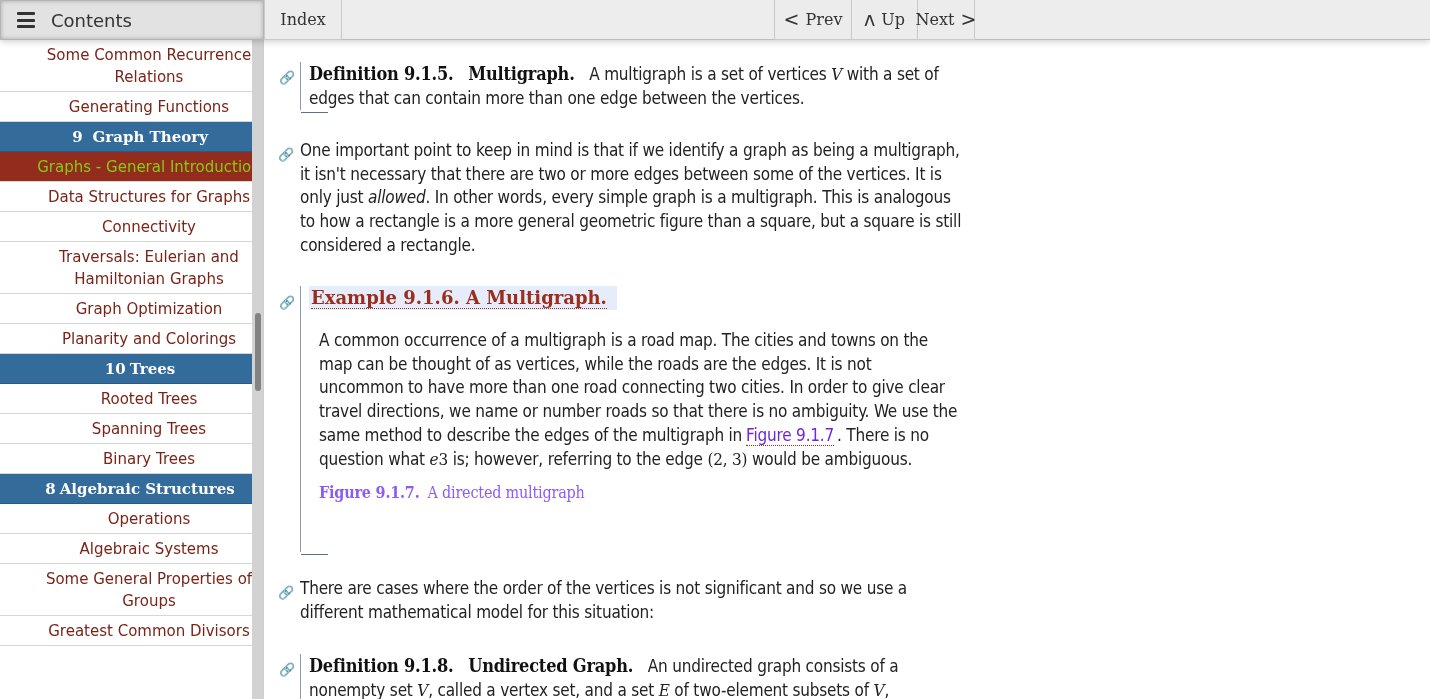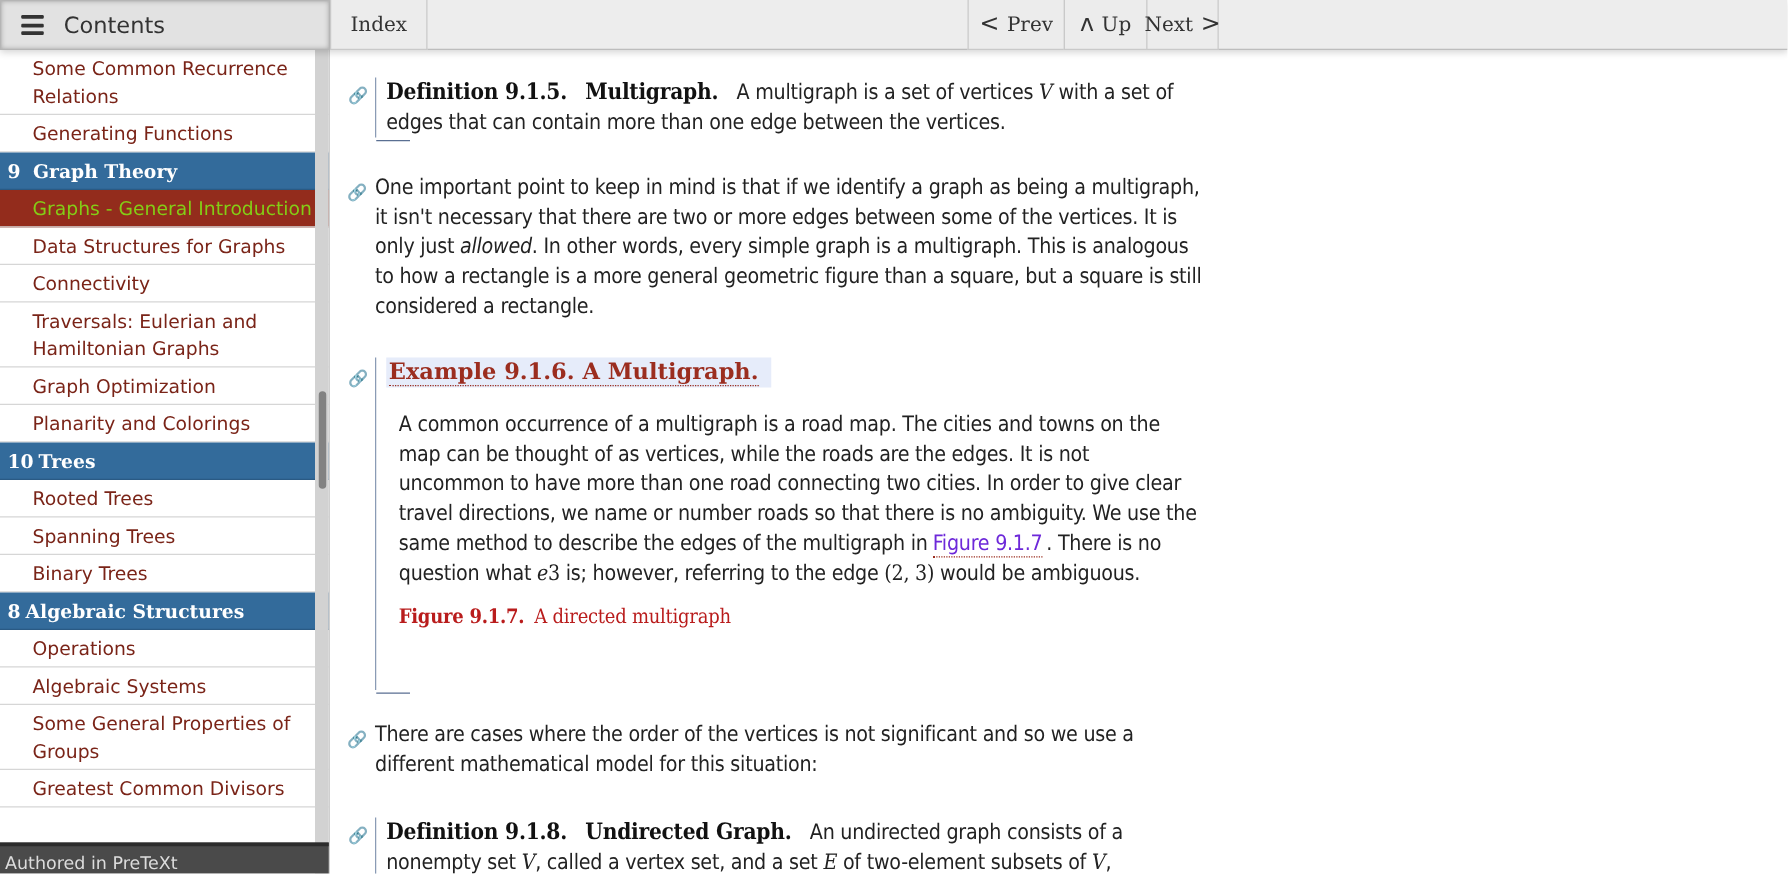--- a/index.html
+++ b/index.html
@@ -32,21 +32,21 @@
   .tb-prev { left: 774px; width: 78px; }
   .tb-up { left: 851px; width: 67px; }
   .tb-next { left: 917px; width: 58px; }
   .tb-btn .arrow { font-family: "DejaVu Sans", sans-serif; font-size: 19px; margin: 0 6px; line-height: 1; }
 
   
   .sidebar {
     position: absolute; left: 0; top: 40px; width: 264px; height: 659px;
     background: #ffffff; border-right: 1px solid #cfcfcf; overflow: hidden;
   }
-  .toc-list { position: absolute; left: 0; top: 0; width: 280px; }
+  .toc-list { position: absolute; left: 0; top: 0; width: 280px; text-align: center; }
   .toc-item {
     display: block; border-bottom: 1px solid #d6d6d6;
     font-family: "DejaVu Sans", sans-serif; font-size: 15px; line-height: 22px;
     color: #7a2418; padding: 4px 8px 3px 26px; cursor: pointer;
   }
   .toc-item.active { background: #932c1c; color: #84cc16; }
   .toc-chapter {
     display: block; background: #336b9b; color: #fff; border-bottom: 1px solid #2a5a84;
     font-family: "DejaVu Serif", serif; font-weight: bold; font-size: 15px;
     line-height: 22px; padding: 4px 6px 3px 6px; cursor: pointer;
@@ -88,21 +88,21 @@
 
   .example { position: absolute; left: 0; width: 665px; border-left: 1px solid #8a9bb5; }
   .example-heading {
     display: inline-block; margin-left: 8px; background: #e6ecfa; padding: 1px 10px 2px 2px;
     font-family: "DejaVu Serif", serif; font-weight: bold; font-size: 18px; color: #9b2d1f;
     cursor: pointer;
   }
   .example-heading span { border-bottom: 1px dotted #9b2d1f; }
   .example-body { margin-left: 18px; margin-top: 19px; width: 640px; }
   .xref { color: #6d28d9; border-bottom: 1px dotted #9b2d1f; cursor: pointer; margin: 0 3px 0 4px; }
-  .figcap { margin-top: 10px; font-family: "DejaVu Serif", serif; font-size: 16px; color: #b91c1c; }
+  .figcap { margin-top: 10px; font-family: "DejaVu Serif", serif; font-size: 16px; color: #8b5cf6; }
   .figcap b { margin-right: 8px; }
   .example .under { position: absolute; left: 0; bottom: -3px; width: 27px; height: 1px; background: #5a6f92; }
 </style>
 </head>
 <body>
 
 <div class="toolbar">
   <div class="toc-toggle">
     <div class="hamburger">
         <span></span>
@@ -145,21 +145,20 @@
     <a class="toc-item">Binary Trees</a>
     <a class="toc-chapter two-digit"><span class="num">8</span><span>Algebraic Structures</span></a>
     <a class="toc-item">Operations</a>
     <a class="toc-item">Algebraic Systems</a>
     <a class="toc-item">Some General Properties of Groups</a>
     <a class="toc-item">Greatest Common Divisors</a>
   </div>
   <div class="scroll-track">
     <div class="scroll-thumb"></div>
   </div>
-  <div class="footer-bar">Authored in PreTeXt</div>
 </div>
 
 <div class="main">
   <div class="content">
 
     <div class="defn sans" style="top:22px;">
       <span class="permalink" style="top:4px;">🔗</span>
       <span class="serif-b defn-title">Definition 9.1.5.</span>
       <span class="serif-b defn-title">Multigraph.</span>
       <span>A multigraph is a set of vertices</span>

